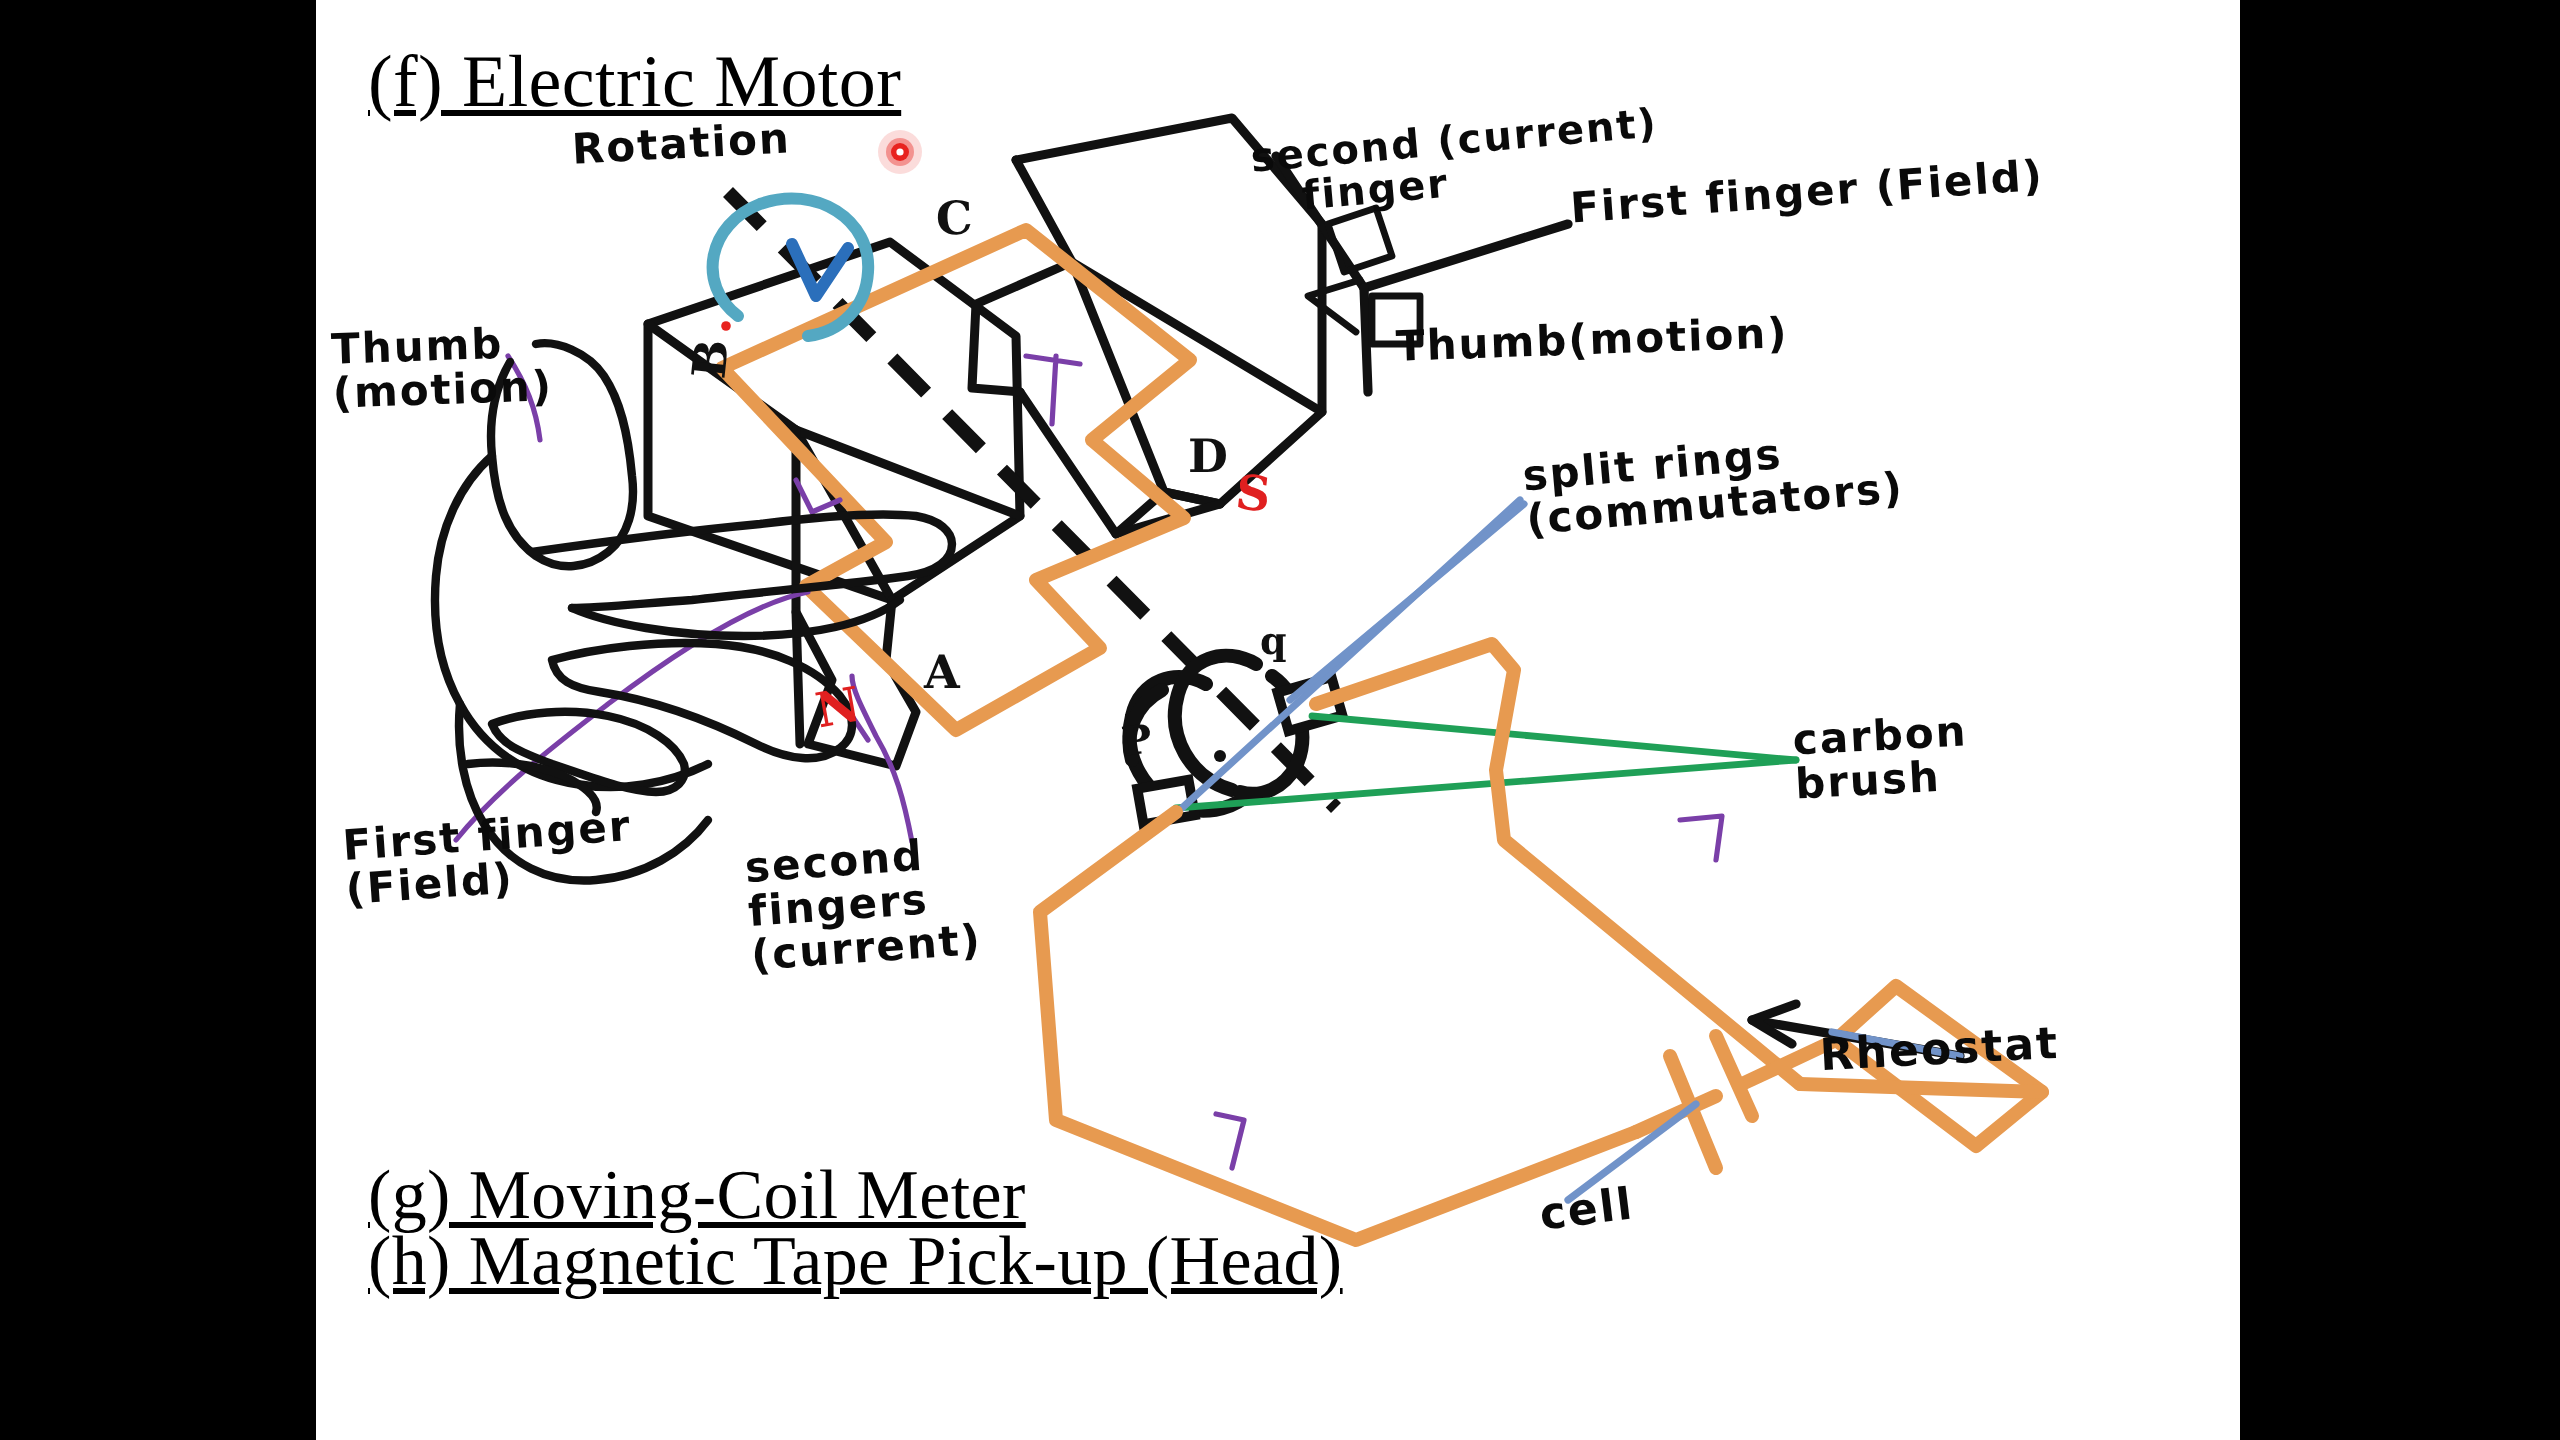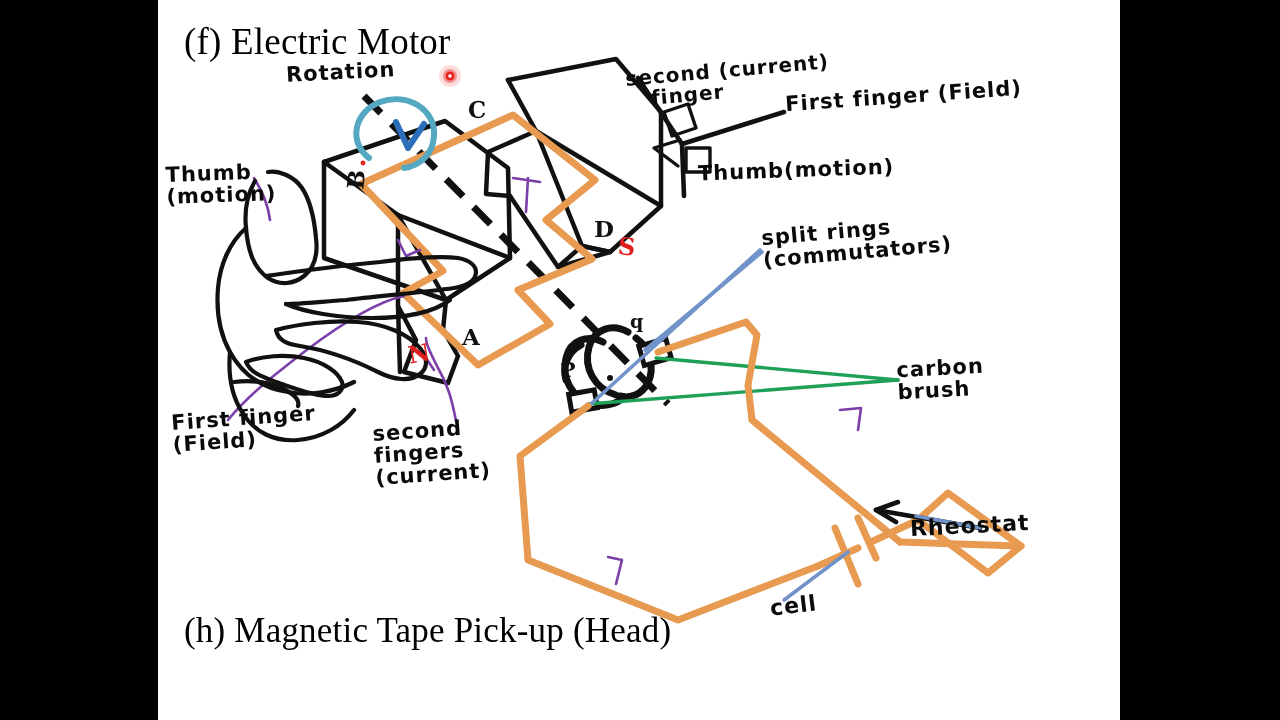--- a/index.html
+++ b/index.html
@@ -22,20 +22,21 @@
   #bar-left{left:0;width:158px;}
   #bar-right{left:1120px;width:160px;}
 
   
   .slide-text{
     position:absolute;
     font-family:"Liberation Serif", serif;
     color:#000;
     white-space:nowrap;
     letter-spacing:.2px;
+    text-decoration:underline;
   }
   #title-f{left:26px;top:20px;font-size:37px;}
   #line-g{left:26px;top:578px;font-size:35px;}
   #line-h{left:26px;top:611px;font-size:35px;}
 
   
   .ink{
     position:absolute;
     font-family:"DejaVu Sans", sans-serif;
     color:#0a0a0a;
@@ -223,20 +224,21 @@
         <circle class="laser" cx="292" cy="76" r="11" opacity="0.16"></circle>
         <circle class="laser" cx="292" cy="76" r="7" opacity="0.4"></circle>
         <circle class="laser" cx="292" cy="76" r="4.5"></circle>
         <circle cx="292" cy="76" r="1.8" fill="#fff"></circle>
       </g>
 
       <circle cx="205" cy="163" r="2.4" class="laser"></circle>
     </svg>
 
     <div class="slide-text" id="title-f">(f) Electric Motor</div>
+    <div class="slide-text" id="line-g">(g) Moving-Coil Meter</div>
     <div class="slide-text" id="line-h">(h) Magnetic Tape Pick-up (Head)</div>
 
     <div class="ink" id="ink-rotation">Rotation</div>
     <div class="ink" id="ink-thumb-motion">Thumb
 (motion)</div>
     <div class="ink" id="ink-first-finger-field">First finger
 (Field)</div>
     <div class="ink" id="ink-second-fingers-current">second
 fingers
 (current)</div>

